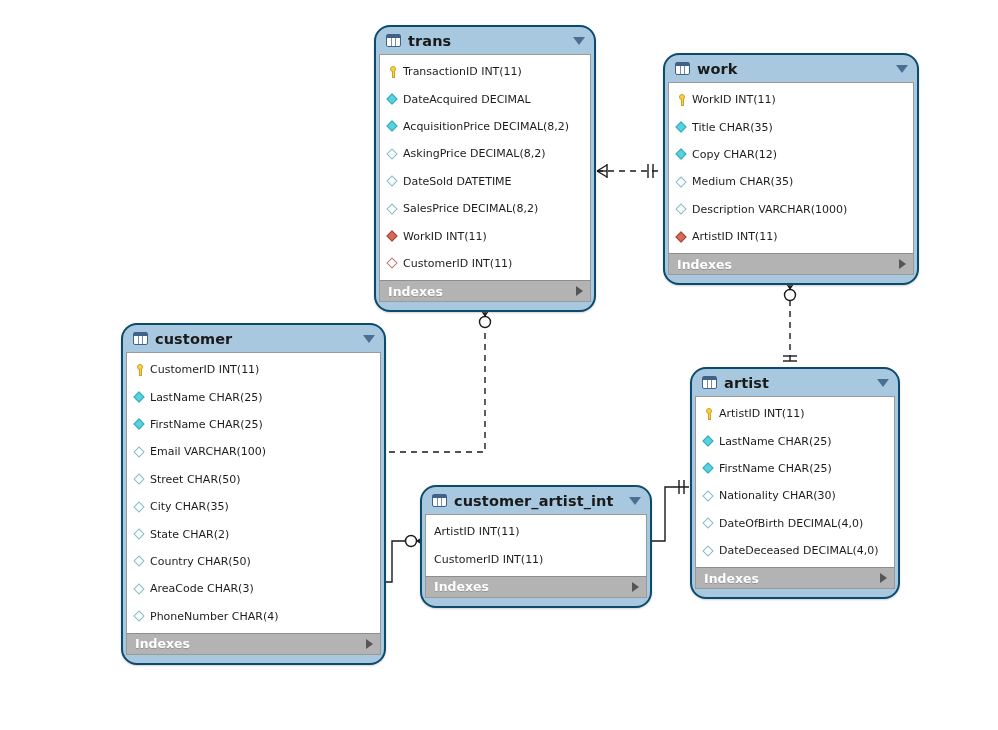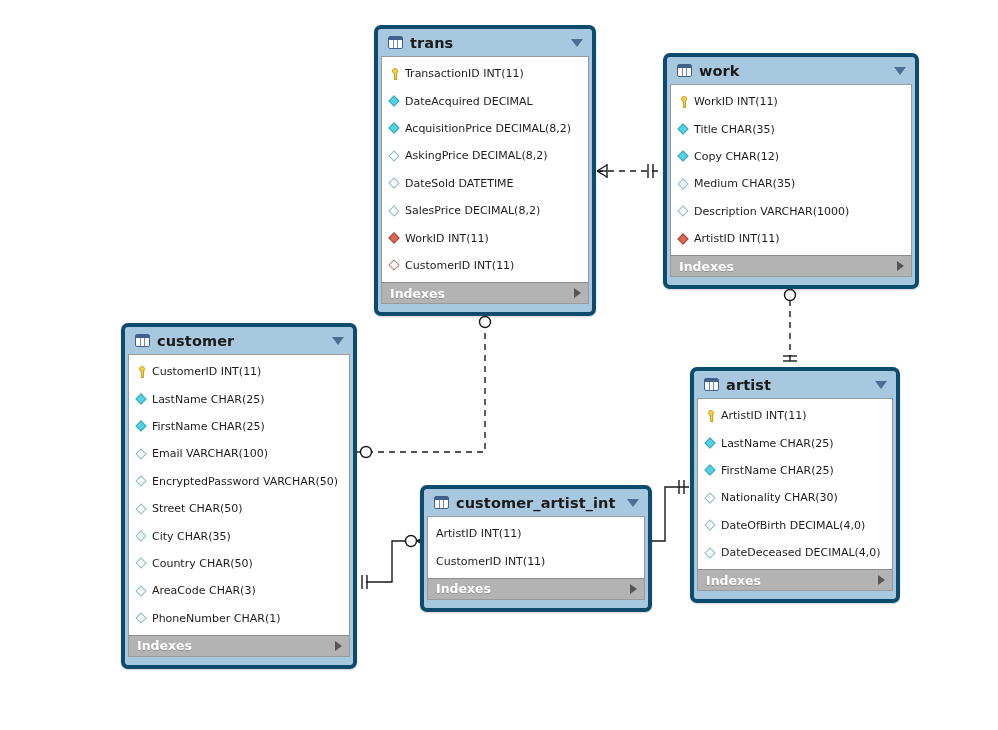--- a/index.html
+++ b/index.html
@@ -12,22 +12,22 @@
   }
   #canvas{position:absolute;left:0;top:0;width:998px;height:730px;}
 
   
   #wires{position:absolute;left:0;top:0;width:998px;height:730px;pointer-events:none;}
 
   
   .table{
     position:absolute;
     background:#a8c8e0;
-    border:4px solid #0c4a6e;
-    border-radius:7px;
+    border:2px solid #0c4a6e;
+    border-radius:16px;
     box-sizing:border-box;
     padding:0 3px 8px 3px;
     box-shadow:0 1px 2px rgba(0,0,0,.18);
   }
   .tbl-header{
     height:27px;
     display:flex;align-items:center;
     padding:0 6px 0 7px;
     color:#1a1a1a;
     font-weight:bold;
@@ -287,21 +287,21 @@
               <span class="dia"></span>
             </span>
             <span>ArtistID INT(11)</span>
           </div>
         </div>
         <div class="tbl-indexes">
           <span class="idx-label">Indexes</span>
           <span class="idx-arrow"></span>
         </div>
       </div>
-      <div class="table" style="left: 121px; top: 323px; width: 236px;">
+      <div class="table" style="left: 121px; top: 323px; width: 265px;">
         <div class="tbl-header">
           <span class="tbl-icon"></span>
           <span class="tbl-title">customer</span>
           <span class="tbl-caret"></span>
         </div>
         <div class="tbl-body">
           <div class="col">
             <span class="col-ico ico-key"></span>
             <span>CustomerID INT(11)</span>
           </div>
@@ -320,51 +320,51 @@
           <div class="col">
             <span class="col-ico ico-hollow">
               <span class="dia"></span>
             </span>
             <span>Email VARCHAR(100)</span>
           </div>
           <div class="col">
             <span class="col-ico ico-hollow">
               <span class="dia"></span>
             </span>
-            <span>EncryptedPassword VARCHAR(50)</span>
-          </div>
-          <div class="col">
-            <span class="col-ico ico-hollow">
-              <span class="dia"></span>
-            </span>
             <span>Street CHAR(50)</span>
           </div>
           <div class="col">
             <span class="col-ico ico-hollow">
               <span class="dia"></span>
             </span>
             <span>City CHAR(35)</span>
           </div>
           <div class="col">
             <span class="col-ico ico-hollow">
               <span class="dia"></span>
             </span>
+            <span>State CHAR(2)</span>
+          </div>
+          <div class="col">
+            <span class="col-ico ico-hollow">
+              <span class="dia"></span>
+            </span>
             <span>Country CHAR(50)</span>
           </div>
           <div class="col">
             <span class="col-ico ico-hollow">
               <span class="dia"></span>
             </span>
             <span>AreaCode CHAR(3)</span>
           </div>
           <div class="col">
             <span class="col-ico ico-hollow">
               <span class="dia"></span>
             </span>
-            <span>PhoneNumber CHAR(1)</span>
+            <span>PhoneNumber CHAR(4)</span>
           </div>
         </div>
         <div class="tbl-indexes">
           <span class="idx-label">Indexes</span>
           <span class="idx-arrow"></span>
         </div>
       </div>
       <div class="table" style="left: 690px; top: 367px; width: 210px;">
         <div class="tbl-header">
           <span class="tbl-icon"></span>

